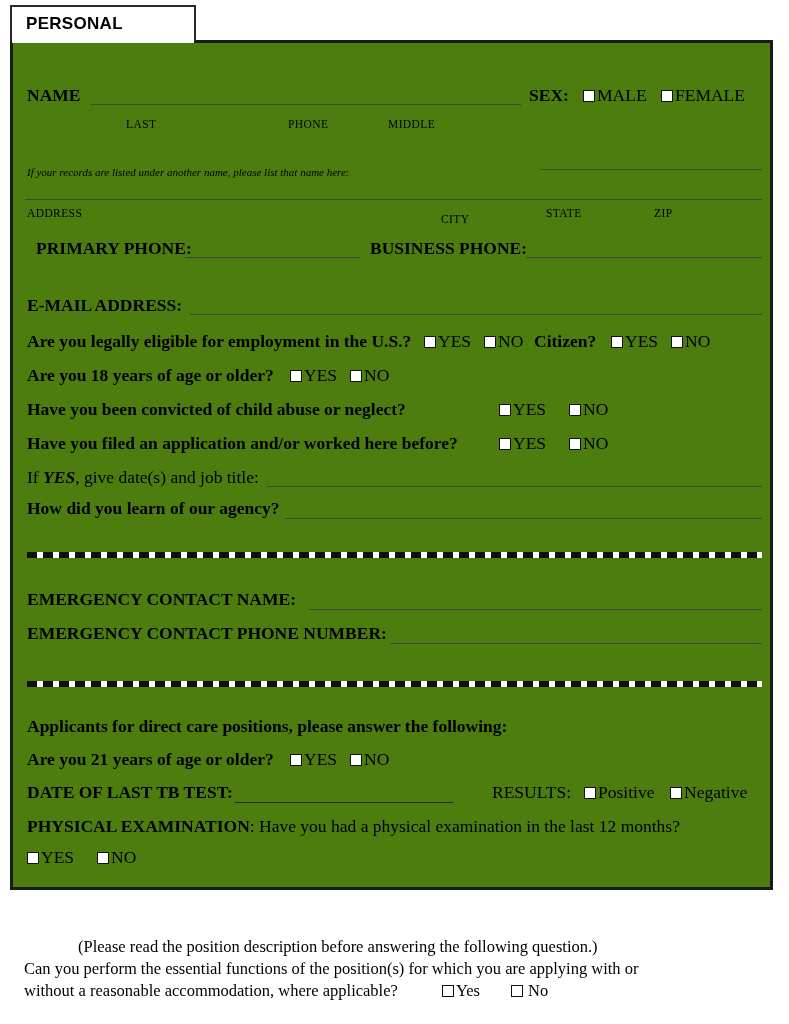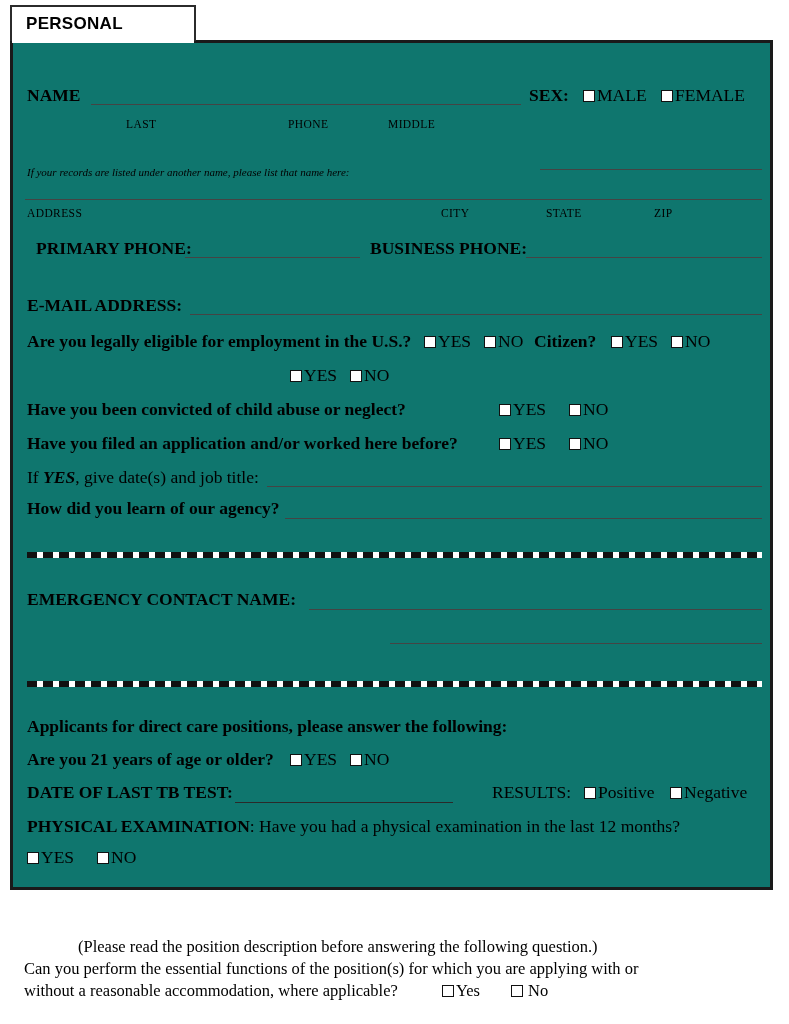--- a/index.html
+++ b/index.html
@@ -41,21 +41,21 @@
 
   
   .main-box {
     position: absolute;
     left: 10px;
     top: 40px;
     width: 763px;
     height: 850px;
     border: 3px solid #1a1a1a;
     box-sizing: border-box;
-    background: #0f766e;
+    background: #4d7c0f;
     z-index: 1;
   }
   
   .tab-mask {
     position: absolute;
     left: 12px;
     top: 38px;
     width: 182px;
     height: 5px;
     background: #ffffff;
@@ -149,21 +149,21 @@
 
     <span class="row sm" style="left:113px; top:76px;">LAST</span>
     <span class="row sm" style="left:275px; top:76px;">PHONE</span>
     <span class="row sm" style="left:375px; top:76px;">MIDDLE</span>
 
     <span class="row i" style="left:14px; top:124px; font-size:11px;">If your records are listed under another name, please list that name here:</span>
     <div class="fill" style="left:527px; top:126px; width:222px;"></div>
 
     <div class="fill" style="left:12px; top:156px; width:737px;"></div>
     <span class="row sm" style="left:14px; top:165px;">ADDRESS</span>
-    <span class="row sm" style="left:428px; top:165px;text-align:right;">CITY</span>
+    <span class="row sm" style="left:428px; top:171px;text-align:right;">CITY</span>
     <span class="row sm" style="left:533px; top:165px;">STATE</span>
     <span class="row sm" style="left:641px; top:165px;">ZIP</span>
 
     <span class="row b" style="left:23px; top:197px;">PRIMARY PHONE:</span>
     <div class="fill" style="left:172px; top:214px; width:175px;"></div>
     <span class="row b" style="left:357px; top:197px;">BUSINESS PHONE:</span>
     <div class="fill" style="left:513px; top:214px; width:236px;"></div>
 
     <span class="row b" style="left:14px; top:254px;">E-MAIL ADDRESS:</span>
     <div class="fill" style="left:177px; top:271px; width:572px;"></div>
@@ -176,20 +176,21 @@
       <span class="cb"></span><span>NO</span>
     </span>
     <span class="row b" style="left:521px; top:290px;">Citizen?</span>
     <span class="row" style="left:598px; top:290px;">
       <span class="cb"></span><span>YES</span>
     </span>
     <span class="row" style="left:658px; top:290px;">
       <span class="cb"></span><span>NO</span>
     </span>
 
+    <span class="row b" style="left:14px; top:324px;">Are you 18 years of age or older?</span>
     <span class="row" style="left:277px; top:324px;">
       <span class="cb"></span><span>YES</span>
     </span>
     <span class="row" style="left:337px; top:324px;">
       <span class="cb"></span><span>NO</span>
     </span>
 
     <span class="row b" style="left:14px; top:358px;">Have you been convicted of child abuse or neglect?</span>
     <span class="row" style="left:486px; top:358px;">
       <span class="cb"></span><span>YES</span>
@@ -211,20 +212,21 @@
     </span>
     <div class="fill" style="left:254px; top:443px; width:495px;"></div>
 
     <span class="row b" style="left:14px; top:457px;text-align:center;">How did you learn of our agency?</span>
     <div class="fill" style="left:272px; top:475px; width:477px;"></div>
 
     <div class="dash-sep" style="left:14px; top:509px; width:735px;"></div>
 
     <span class="row b" style="left:14px; top:548px;">EMERGENCY CONTACT NAME:</span>
     <div class="fill" style="left:296px; top:566px; width:453px;"></div>
+    <span class="row b" style="left:14px; top:582px;">EMERGENCY CONTACT PHONE NUMBER:</span>
     <div class="fill" style="left:377px; top:600px; width:372px;"></div>
 
     <div class="dash-sep" style="left:14px; top:638px; width:735px;"></div>
 
     <span class="row b" style="left:14px; top:675px;">Applicants for direct care positions, please answer the following:</span>
 
     <span class="row b" style="left:14px; top:708px;">Are you 21 years of age or older?</span>
     <span class="row" style="left:277px; top:708px;">
       <span class="cb"></span><span>YES</span>
     </span>

